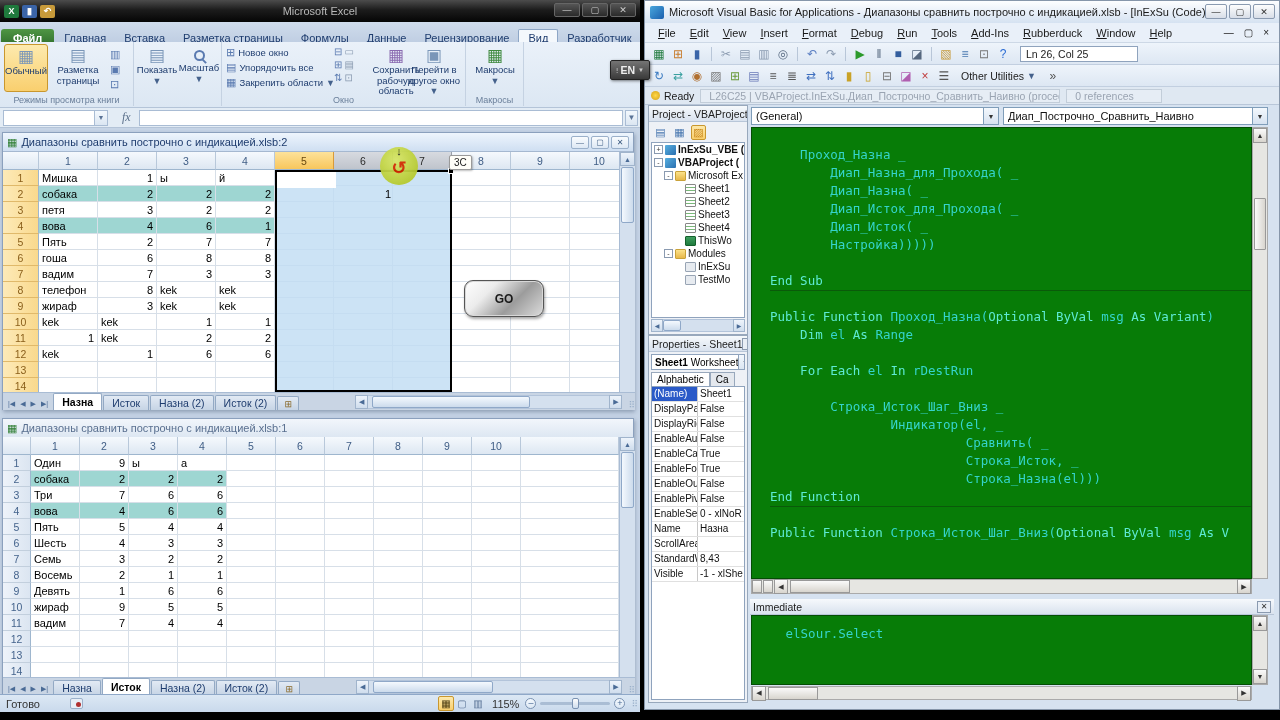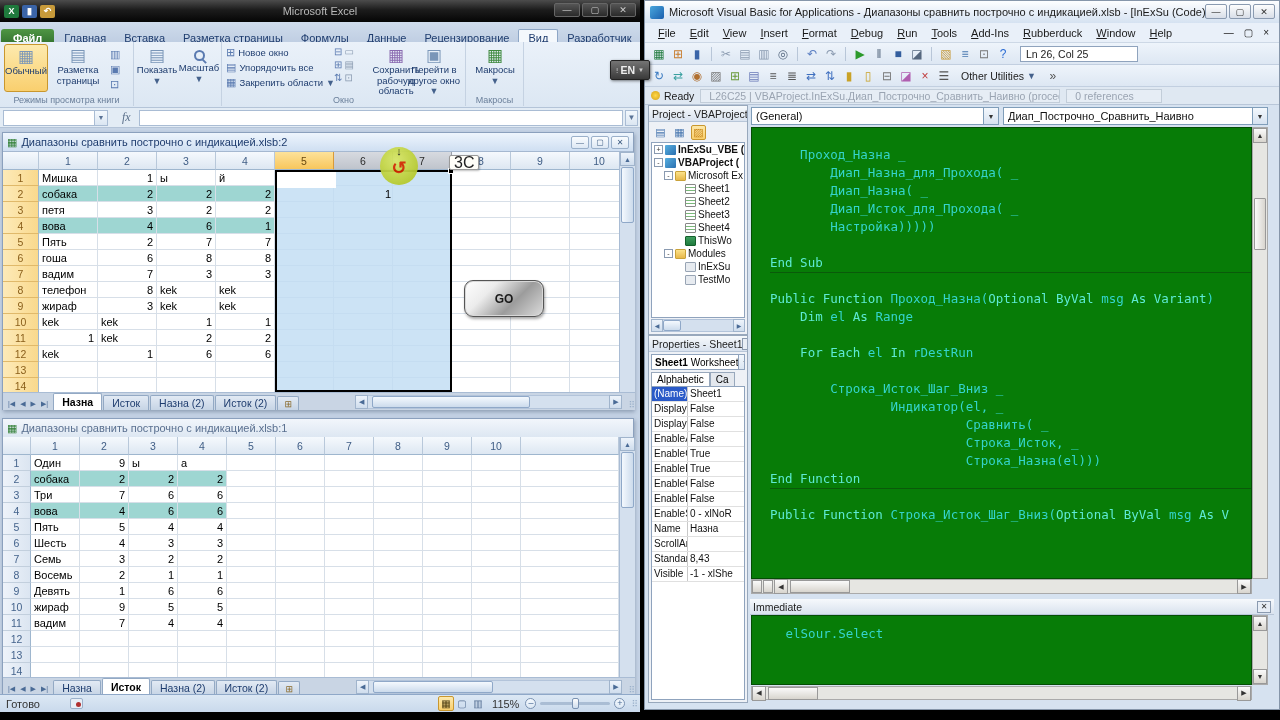--- a/index.html
+++ b/index.html
@@ -57,21 +57,21 @@
   .gcell.num{justify-content:flex-end}
   .gcell.teal{background:#9ed6d2}
   .selov{position:absolute;border:2px solid #000;background:rgba(193,221,243,.82);z-index:5}
   .activecell{position:absolute;left:0;top:0;background:#fff}
   .selval{position:absolute;font-size:11px;color:#000;text-align:right;padding-right:4px}
   .fillhandle{position:absolute;right:-4px;top:-4px;width:6px;height:6px;background:#000;border:1px solid #fff}
   .go-btn{position:absolute;width:80px;height:37px;border:1px solid #555;border-radius:9px;background:linear-gradient(135deg,#ffffff 0%,#ececec 30%,#9c9c9c 62%,#dcdcdc 100%);box-shadow:inset 0 0 0 1px #d8d8d8,1px 2px 3px rgba(0,0,0,.35);display:flex;align-items:center;justify-content:center;font-size:12px;font-weight:bold;color:#1a1a1a;z-index:6}
   .cursor-ind{position:absolute;width:38px;height:38px;border-radius:50%;background:radial-gradient(circle at 42% 35%,#d8e868,#aabf17);opacity:.93;z-index:8;display:flex;align-items:center;justify-content:center}
   .cursor-red{color:#d42b00;font-size:18px;font-weight:bold;line-height:18px;margin-top:4px}
   .cursor-dn{position:absolute;top:-1px;left:50%;transform:translateX(-50%);color:#111;font-size:11px;line-height:11px}
-  .sizebadge{position:absolute;background:#fffef8;border:1px solid #9a9a9a;border-radius:2px;font-size:16px;color:#222;padding:0 4px;height:15px;display:flex;align-items:center;box-shadow:1px 1px 2px rgba(0,0,0,.25);z-index:9}
+  .sizebadge{position:absolute;background:#fffef8;border:1px solid #9a9a9a;border-radius:2px;font-size:10px;color:#222;padding:0 4px;height:15px;display:flex;align-items:center;box-shadow:1px 1px 2px rgba(0,0,0,.25);z-index:9}
   .tabsrow{position:absolute;left:0;height:18px;background:#c9d5e4;border-top:1px solid #a9bcd4;display:flex;align-items:flex-end;font-size:10.5px}
   .tnav{display:flex;align-items:center;gap:1px;padding:0 3px 2px}
   .tnbtn{color:#4a6b96;font-size:7px;padding:0 2px}
   .sheettab{height:15px;padding:0 8px;display:flex;align-items:center;background:linear-gradient(#e2eaf4,#c6d4e5);border:1px solid #93a9c4;border-bottom:none;border-radius:2px 2px 0 0;margin-right:1px;color:#1e3c6e;white-space:nowrap}
   .sheettab.active{background:#fff;height:17px;font-weight:bold;color:#000}
   .instab{height:14px;width:22px;display:flex;align-items:center;justify-content:center;background:linear-gradient(#e2eaf4,#c6d4e5);border:1px solid #93a9c4;border-bottom:none;border-radius:2px 2px 0 0;color:#8a6a2a;font-size:9px}
   .hscroll{display:flex;align-items:center;height:14px;margin-bottom:1px}
   .scr-btn{width:13px;height:14px;background:linear-gradient(#eef4fb,#cfdded);border:1px solid #a0b4cc;display:flex;align-items:center;justify-content:center;color:#4a6b96;font-size:7px}
   .scr-track{position:relative;height:14px;background:#d4e0ee;border-top:1px solid #b3c4da;border-bottom:1px solid #b3c4da}
   .scr-thumb{position:absolute;top:0;height:12px;background:linear-gradient(#f4f9fe,#ccdbec);border:1px solid #8fa8c8;border-radius:2px}
@@ -135,21 +135,21 @@
   .pscroll .scr-thumb{width:18px;height:11px}
 
   .propcombo{position:absolute;left:2px;top:18px;width:94px;height:16px;background:#fff;border:1px solid #8fa3bd;display:flex;align-items:center;font-size:10px;padding-left:3px;white-space:nowrap;overflow:hidden}
   .propcombo b{margin-right:3px}
   .pcarrow{margin-left:auto;width:13px;height:14px;background:linear-gradient(#f3f8fd,#dbe6f2);border-left:1px solid #8fa3bd;display:flex;align-items:center;justify-content:center;font-size:7px;color:#444;flex:none}
   .ptabs{position:absolute;left:2px;top:36px;width:94px;height:14px;display:flex;overflow:hidden}
   .ptab{padding:0 5px;border:1px solid #98a8bc;border-bottom:none;background:#e4e8ee;font-size:10px;display:flex;align-items:center;white-space:nowrap}
   .ptab.on{background:#fff}
   .proplist{position:absolute;left:2px;top:50px;width:94px;bottom:2px;background:#fff;border:1px solid #8fa3bd;overflow:hidden;font-size:10px}
   .prow{display:flex;height:15px;border-bottom:1px solid #e0e0e0}
-  .pname{width:36px;flex:none;border-right:1px solid #c8c8c8;padding:1px 2px;white-space:nowrap;overflow:hidden;color:#111}
+  .pname{width:46px;flex:none;border-right:1px solid #c8c8c8;padding:1px 2px;white-space:nowrap;overflow:hidden;color:#111}
   .pval{flex:1;padding:1px 2px;white-space:nowrap;overflow:hidden;color:#111}
   .prow.sel .pname{background:#2a5ac8;color:#fff}
 
   .codepane{position:absolute;left:105px;top:104px;width:524px;height:494px}
   .ccombo{position:absolute;top:2px;height:18px;background:#fff;border:1px solid #7f9db9;display:flex;align-items:center;font-size:11px;color:#111;padding-left:4px;white-space:nowrap;overflow:hidden}
   .ccarrow{margin-left:auto;width:15px;height:16px;background:linear-gradient(#f3f8fd,#d6e2f0);border-left:1px solid #7f9db9;display:flex;align-items:center;justify-content:center;font-size:7px;color:#333;flex:none}
   .codearea{position:absolute;left:1px;top:22px;width:501px;height:452px;background:#077c07;overflow:hidden;font-family:"DejaVu Sans Mono",monospace;font-size:12.5px;line-height:18px;padding-left:18px;border:1px solid #044d04}
   .cline{height:18px;white-space:pre}
   .cline.csep{border-top:1px solid #0a5a0a}
   .k{color:#5eead4}
@@ -1058,20 +1058,21 @@
     <div class="ccombo" style="left:253px;width:265px">
       <span>Диап_Построчно_Сравнить_Наивно</span>
       <span class="ccarrow">▼</span>
     </div>
     <div class="codearea" id="codearea">
         <div class="cline"></div>
         <div class="cline"><span class="i">    Проход_Назна _</span></div>
         <div class="cline"><span class="i">        Диап_Назна_для_Прохода( _</span></div>
         <div class="cline"><span class="i">        Диап_Назна( _</span></div>
         <div class="cline"><span class="i">        Диап_Исток_для_Прохода( _</span></div>
+        <div class="cline"><span class="i">        Диап_Исток( _</span></div>
         <div class="cline"><span class="i">        Настройка)))))</span></div>
         <div class="cline"></div>
         <div class="cline"><span class="k">End Sub</span></div>
         <div class="cline csep"></div>
         <div class="cline"><span class="k">Public Function </span><span class="i">Проход_Назна(</span><span class="k">Optional ByVal </span><span class="i">msg </span><span class="k">As Variant</span><span class="i">) </span></div>
         <div class="cline"><span class="i">    </span><span class="k">Dim </span><span class="i">el </span><span class="k">As </span><span class="i">Range</span></div>
         <div class="cline"></div>
         <div class="cline"><span class="i">    </span><span class="k">For Each </span><span class="i">el </span><span class="k">In </span><span class="i">rDestRun</span></div>
         <div class="cline"></div>
         <div class="cline"><span class="i">        Строка_Исток_Шаг_Вниз _</span></div>

